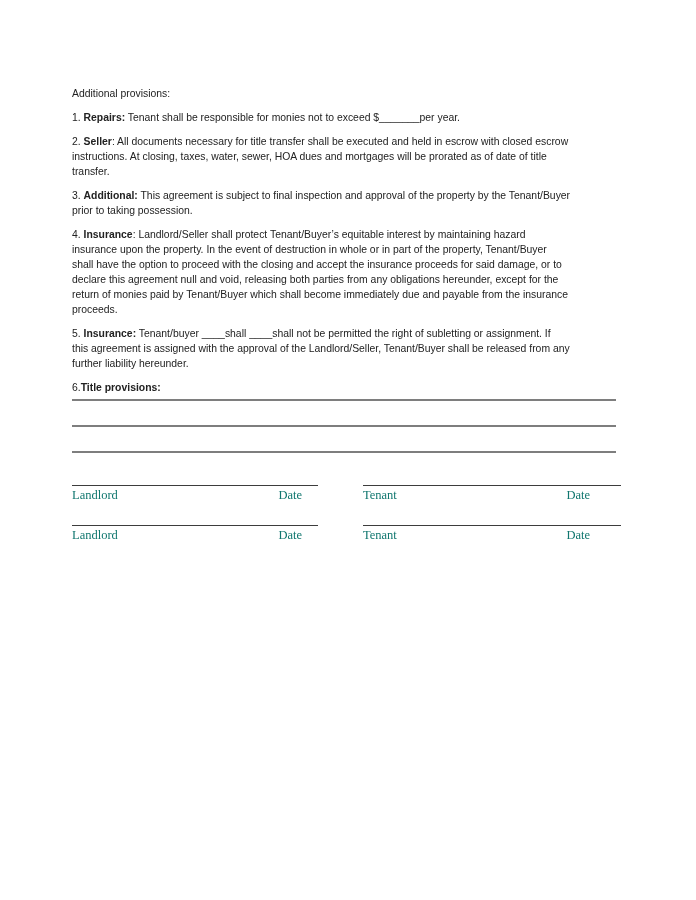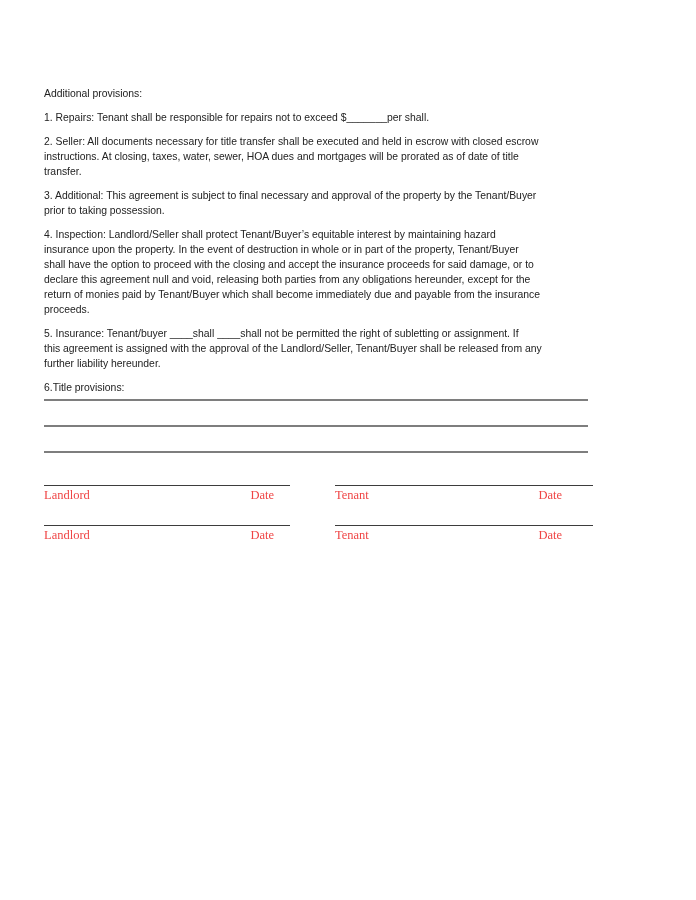--- a/index.html
+++ b/index.html
@@ -10,55 +10,55 @@
   body {
     width: 696px;
     height: 900px;
     overflow: hidden;
     position: relative;
   }
   .page {
     box-sizing: border-box;
     width: 696px;
     height: 900px;
-    padding: 86px 72px 0 44px;
+    padding: 86px 72px 0 72px;
     font-family: "Liberation Sans", "DejaVu Sans", sans-serif;
     font-size: 10.4px;
     line-height: 15px;
     color: #222222;
     background: #ffffff;
   }
   .para {
     margin: 0;
     width: 585px; 
   }
   .para + .para {
     margin-top: 9px;
   }
   .para .rest {
     white-space: pre-line;
   }
   .para .lead-bold {
-    font-weight: normal;
+    font-weight: bold;
   }
   .blank-lines {
     margin-top: 4px;
   }
   .blank-line {
     width: 544px;
     height: 0;
     border-top: 2px solid #7e7e7e;
     margin-bottom: 24px;
   }
   .signature-section {
     margin-top: 32px;
     width: 552px;
     font-family: "Liberation Serif", "DejaVu Serif", serif;
     font-size: 12.5px;
-    color: #ef4444;
+    color: #0f766e;
   }
   .sig-row {
     display: flex;
     margin-bottom: 22px;
   }
   .sig-block {
     border-top: 1px solid #3d3d3d;
     padding-top: 2px;
     display: flex;
     justify-content: space-between;
@@ -78,30 +78,30 @@
     padding-right: 31px;
   }
 </style>
 </head>
 <body>
 
 <div class="page">
 
   <p class="para">Additional provisions:</p>
 
-  <p class="para"><span>1. </span><strong class="lead-bold">Repairs:</strong><span class="rest"> Tenant shall be responsible for repairs not to exceed $_______per shall.</span></p>
+  <p class="para"><span>1. </span><strong class="lead-bold">Repairs:</strong><span class="rest"> Tenant shall be responsible for monies not to exceed $_______per year.</span></p>
 
   <p class="para"><span>2. </span><strong class="lead-bold">Seller</strong><span class="rest">: All documents necessary for title transfer shall be executed and held in escrow with closed escrow
 instructions. At closing, taxes, water, sewer, HOA dues and mortgages will be prorated as of date of title
 transfer.</span></p>
 
-  <p class="para"><span>3. </span><strong class="lead-bold">Additional:</strong><span class="rest"> This agreement is subject to final necessary and approval of the property by the Tenant/Buyer
+  <p class="para"><span>3. </span><strong class="lead-bold">Additional:</strong><span class="rest"> This agreement is subject to final inspection and approval of the property by the Tenant/Buyer
 prior to taking possession.</span></p>
 
-  <p class="para"><span>4. </span><strong class="lead-bold">Inspection</strong><span class="rest">: Landlord/Seller shall protect Tenant/Buyer’s equitable interest by maintaining hazard
+  <p class="para"><span>4. </span><strong class="lead-bold">Insurance</strong><span class="rest">: Landlord/Seller shall protect Tenant/Buyer’s equitable interest by maintaining hazard
 insurance upon the property. In the event of destruction in whole or in part of the property, Tenant/Buyer
 shall have the option to proceed with the closing and accept the insurance proceeds for said damage, or to
 declare this agreement null and void, releasing both parties from any obligations hereunder, except for the
 return of monies paid by Tenant/Buyer which shall become immediately due and payable from the insurance
 proceeds.</span></p>
 
   <p class="para"><span>5. </span><strong class="lead-bold">Insurance:</strong><span class="rest"> Tenant/buyer ____shall ____shall not be permitted the right of subletting or assignment. If
 this agreement is assigned with the approval of the Landlord/Seller, Tenant/Buyer shall be released from any
 further liability hereunder.</span></p>
 

